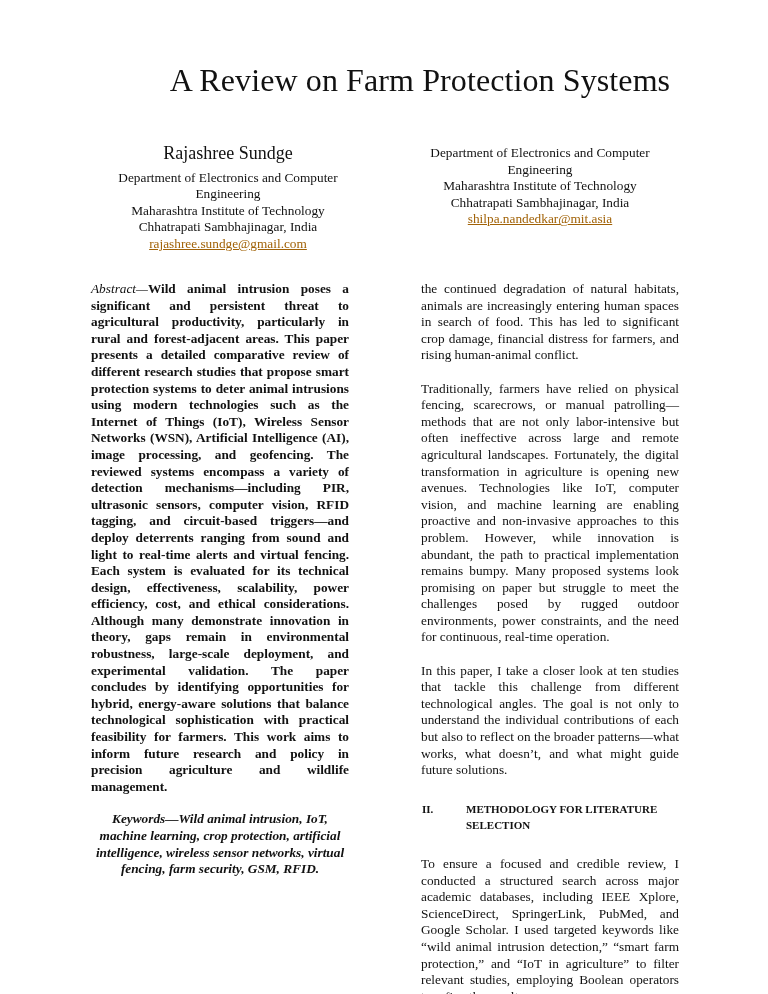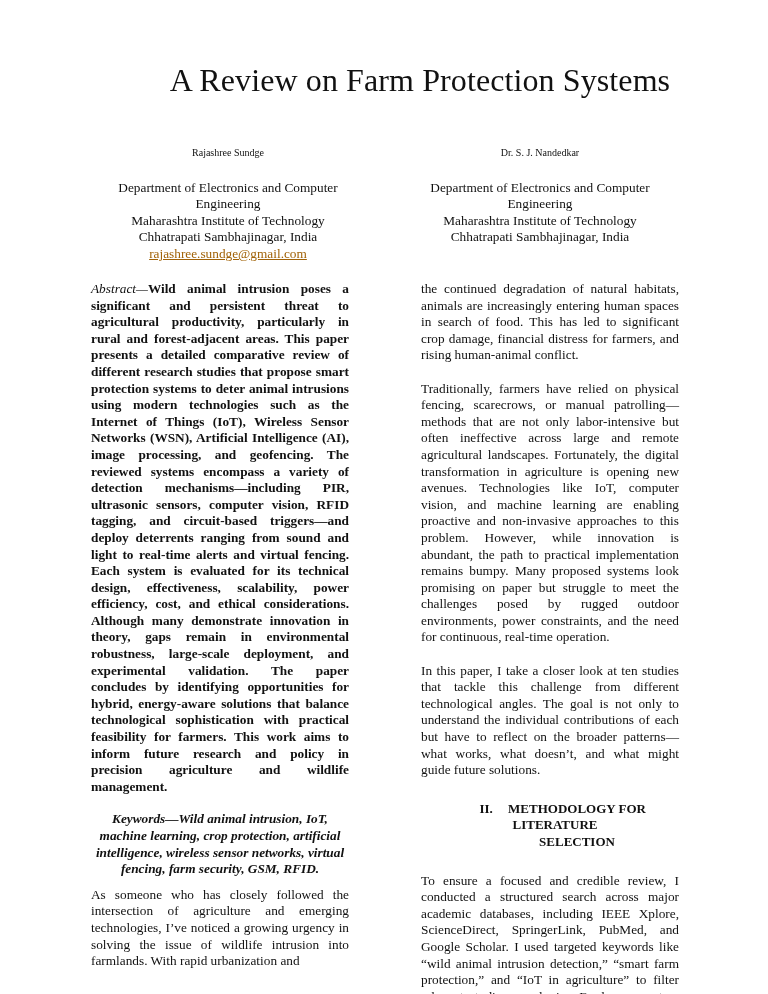--- a/index.html
+++ b/index.html
@@ -8,38 +8,38 @@
       font-family: "Liberation Serif", "DejaVu Serif", serif; color: #111;
     }
     .title {
       position: absolute; top: 62px; left: 0; width: 768px; text-align: center;
       font-size: 32px; font-weight: normal; margin: 0; letter-spacing: 0.1px; padding-left: 36px;
     }
     .author {
       position: absolute; top: 145px; width: 276px; text-align: center;
       font-size: 13.3px; line-height: 16.6px;
     }
-    .author .name { font-size: 10px; margin-bottom: 18px; display: block; }
+    .author .name { font-size: 18px; margin-bottom: 8px; display: block; }
     .author .line { display: block; }
     .author a { color: #a16207; text-decoration: underline; }
     #author-1 { left: 90px; }
     #author-2 { left: 402px; }
     .col {
       position: absolute; top: 272px; width: 276px; font-size: 13.3px;
       line-height: 16.6px; text-align: justify;
     }
     #col-left { left: 82px; }
     #col-right { left: 412px; }
     .col p { margin: 9px; }
     .abstract { font-weight: bold; }
     .abstract .lead { font-style: italic; font-weight: normal; }
     .keywords { font-weight: bold; font-style: italic; margin-top: 16px !important; text-align: center; }
     .section-heading {
-      font-weight: bold; text-align: center; margin: 28px 0 30px 0;
-      font-size: 13px; line-height: 16.6px;
+      font-weight: bold; margin: 28px 0 30px 0;
+      font-size: 11px; line-height: 16.6px;
     }
     .section-heading .num { display: inline-block; width: 50px; }
     .section-heading.two { margin: 22px 0 22px 0; padding-left: 10px; }
     .section-heading.two .num { width: 44px; }
     .gap { margin-top: 16.6px !important; }
   </style>
 </head>
 <body>
 
 <h1 class="title">A Review on Farm Protection Systems</h1>
@@ -47,35 +47,34 @@
 <div class="author" id="author-1">
   <span class="name">Rajashree Sundge</span>
   <span class="line">Department of Electronics and Computer</span>
   <span class="line">Engineering</span>
   <span class="line">Maharashtra Institute of Technology</span>
   <span class="line">Chhatrapati Sambhajinagar, India</span>
   <span class="line"><a href="mailto:rajashree.sundge@gmail.com">rajashree.sundge@gmail.com</a></span>
 </div>
 
 <div class="author" id="author-2">
-  <span class="name">Dr. S. J. Nandedkar</span>
   <span class="line">Department of Electronics and Computer</span>
   <span class="line">Engineering</span>
   <span class="line">Maharashtra Institute of Technology</span>
   <span class="line">Chhatrapati Sambhajinagar, India</span>
+  <span class="line"><a href="mailto:shilpa.nandedkar@mit.asia">shilpa.nandedkar@mit.asia</a></span>
 </div>
 
 <div class="col" id="col-left">
   <p class="abstract"><span class="lead">Abstract—</span><span>Wild animal intrusion poses a significant and persistent threat to agricultural productivity, particularly in rural and forest-adjacent areas. This paper presents a detailed comparative review of different research studies that propose smart protection systems to deter animal intrusions using modern technologies such as the Internet of Things (IoT), Wireless Sensor Networks (WSN), Artificial Intelligence (AI), image processing, and geofencing. The reviewed systems encompass a variety of detection mechanisms—including PIR, ultrasonic sensors, computer vision, RFID tagging, and circuit-based triggers—and deploy deterrents ranging from sound and light to real-time alerts and virtual fencing. Each system is evaluated for its technical design, effectiveness, scalability, power efficiency, cost, and ethical considerations. Although many demonstrate innovation in theory, gaps remain in environmental robustness, large-scale deployment, and experimental validation. The paper concludes by identifying opportunities for hybrid, energy-aware solutions that balance technological sophistication with practical feasibility for farmers. This work aims to inform future research and policy in precision agriculture and wildlife management.</span></p>
   <p class="keywords">Keywords—Wild animal intrusion, IoT, machine learning, crop protection, artificial intelligence, wireless sensor networks, virtual fencing, farm security, GSM, RFID.</p>
-  <p>As someone who has closely followed the intersection of agriculture and emerging technologies, I’ve noticed a growing urgency in solving the issue of wildlife intrusion into farmlands. With rapid urbanization and</p>
 </div>
 
 <div class="col" id="col-right">
   <p>the continued degradation of natural habitats, animals are increasingly entering human spaces in search of food. This has led to significant crop damage, financial distress for farmers, and rising human-animal conflict.</p>
   <p class="gap">Traditionally, farmers have relied on physical fencing, scarecrows, or manual patrolling—methods that are not only labor-intensive but often ineffective across large and remote agricultural landscapes. Fortunately, the digital transformation in agriculture is opening new avenues. Technologies like IoT, computer vision, and machine learning are enabling proactive and non-invasive approaches to this problem. However, while innovation is abundant, the path to practical implementation remains bumpy. Many proposed systems look promising on paper but struggle to meet the challenges posed by rugged outdoor environments, power constraints, and the need for continuous, real-time operation.</p>
-  <p class="gap">In this paper, I take a closer look at ten studies that tackle this challenge from different technological angles. The goal is not only to understand the individual contributions of each but have to reflect on the broader patterns—what works, what doesn’t, and what might guide future solutions.</p>
+  <p class="gap">In this paper, I take a closer look at ten studies that tackle this challenge from different technological angles. The goal is not only to understand the individual contributions of each but also to reflect on the broader patterns—what works, what doesn’t, and what might guide future solutions.</p>
   <div class="section-heading two">
     <span class="num">II.</span><span>METHODOLOGY FOR LITERATURE</span><br>
     <span style="padding-left:44px">SELECTION</span>
   </div>
   <p>To ensure a focused and credible review, I conducted a structured search across major academic databases, including IEEE Xplore, ScienceDirect, SpringerLink, PubMed, and Google Scholar. I used targeted keywords like “wild animal intrusion detection,” “smart farm protection,” and “IoT in agriculture” to filter relevant studies, employing Boolean operators to refine the results.</p>
 </div>
 
 </body></html>

